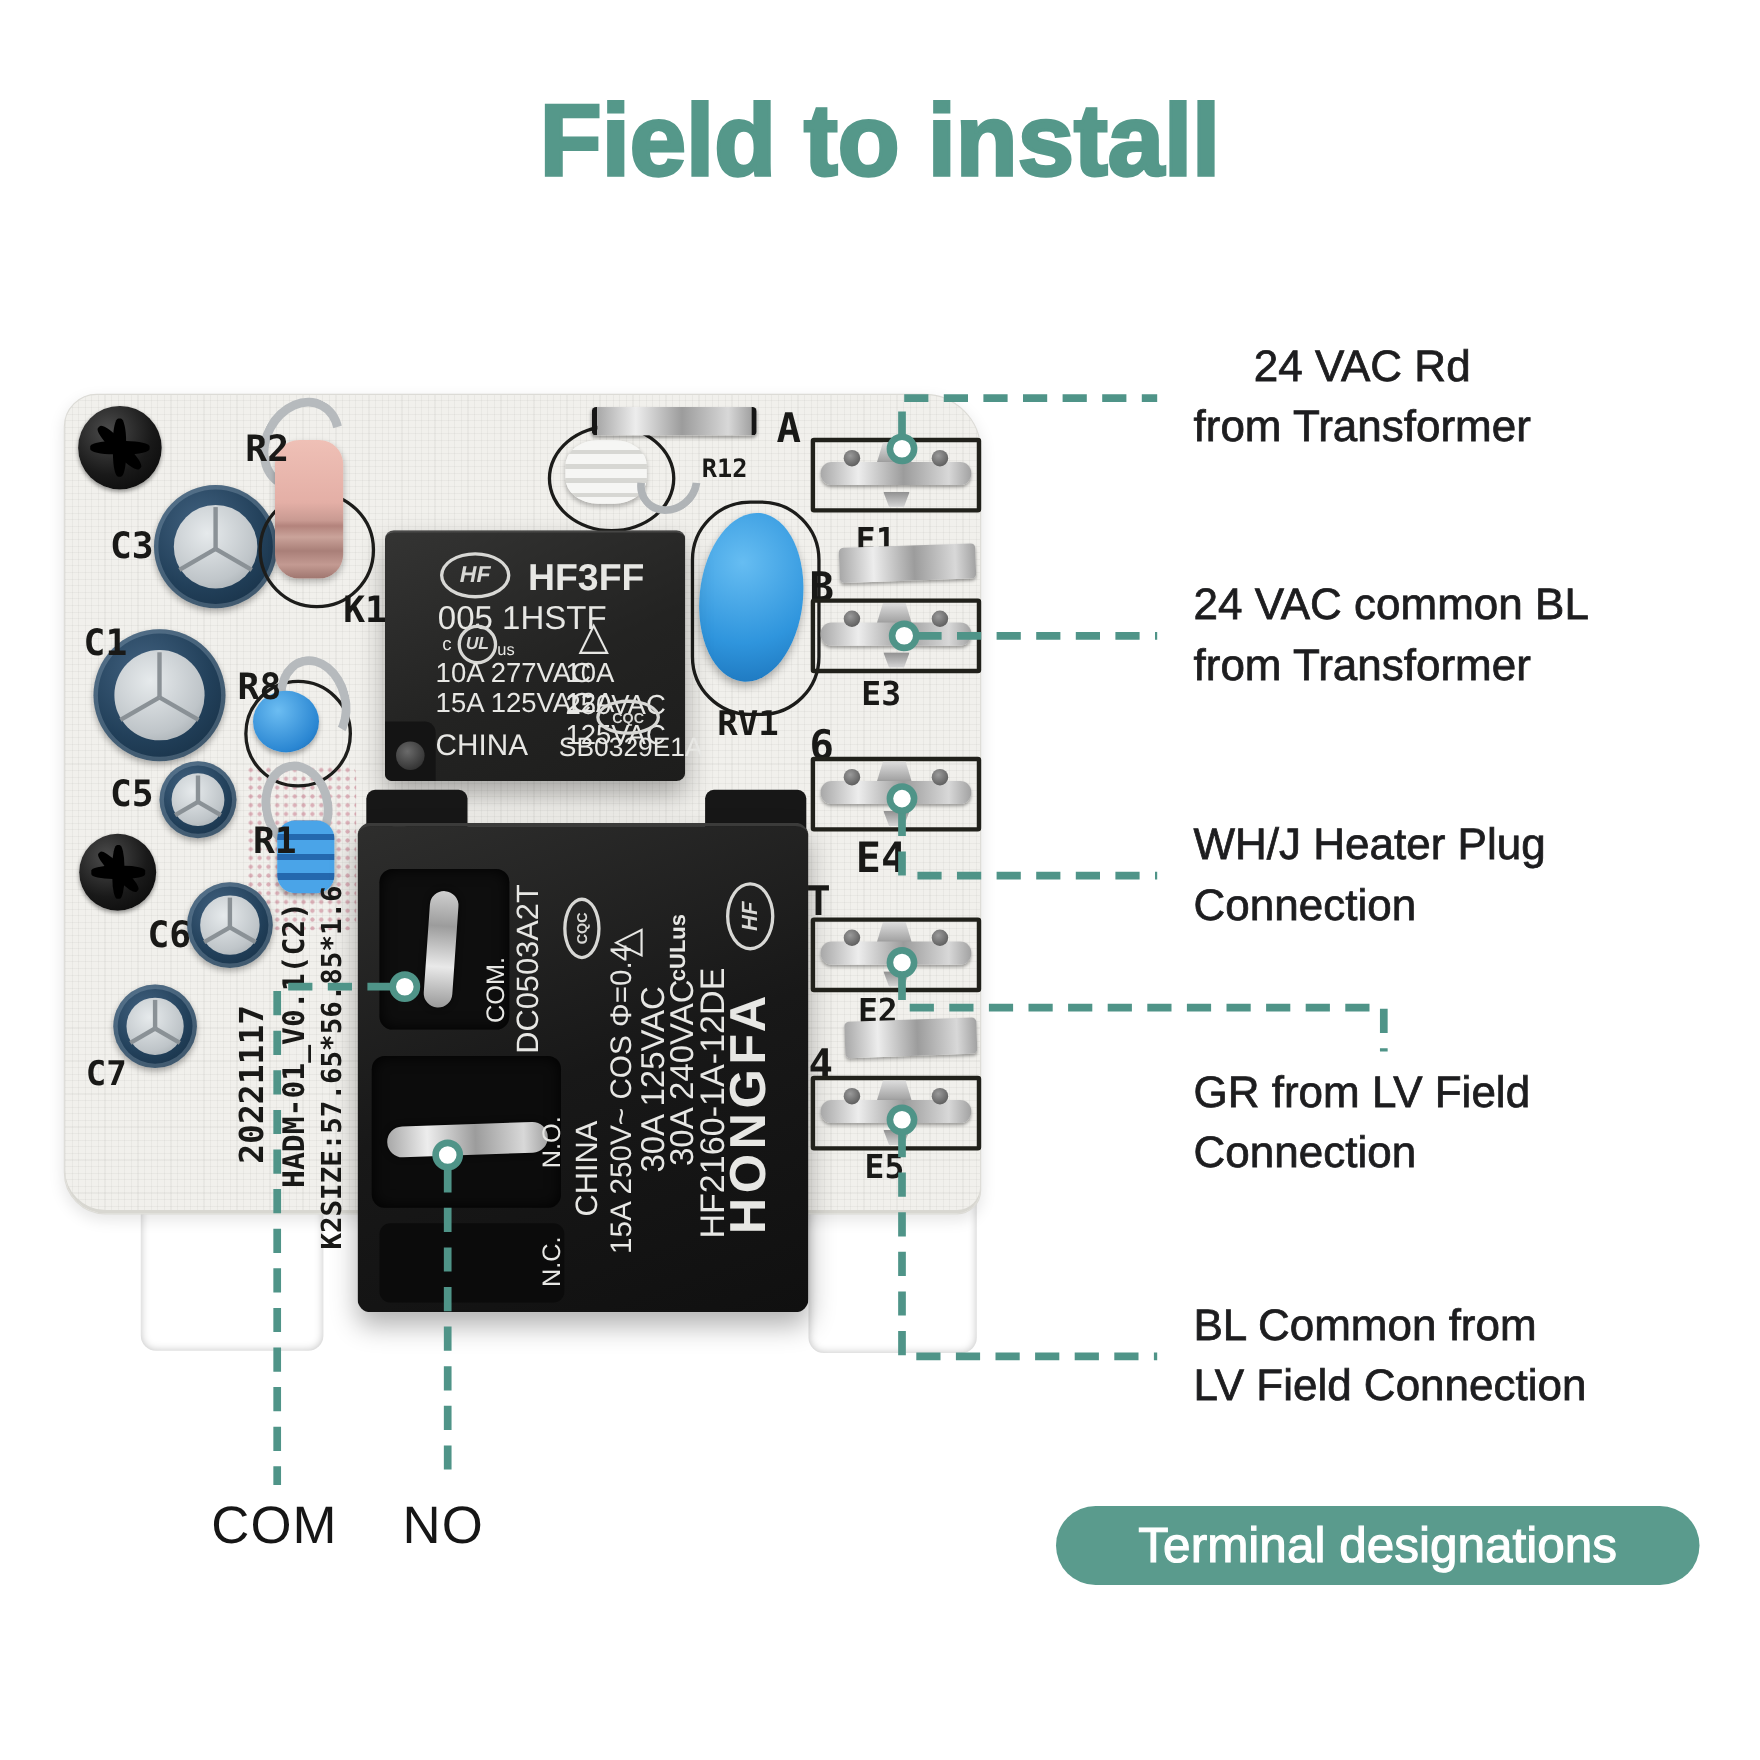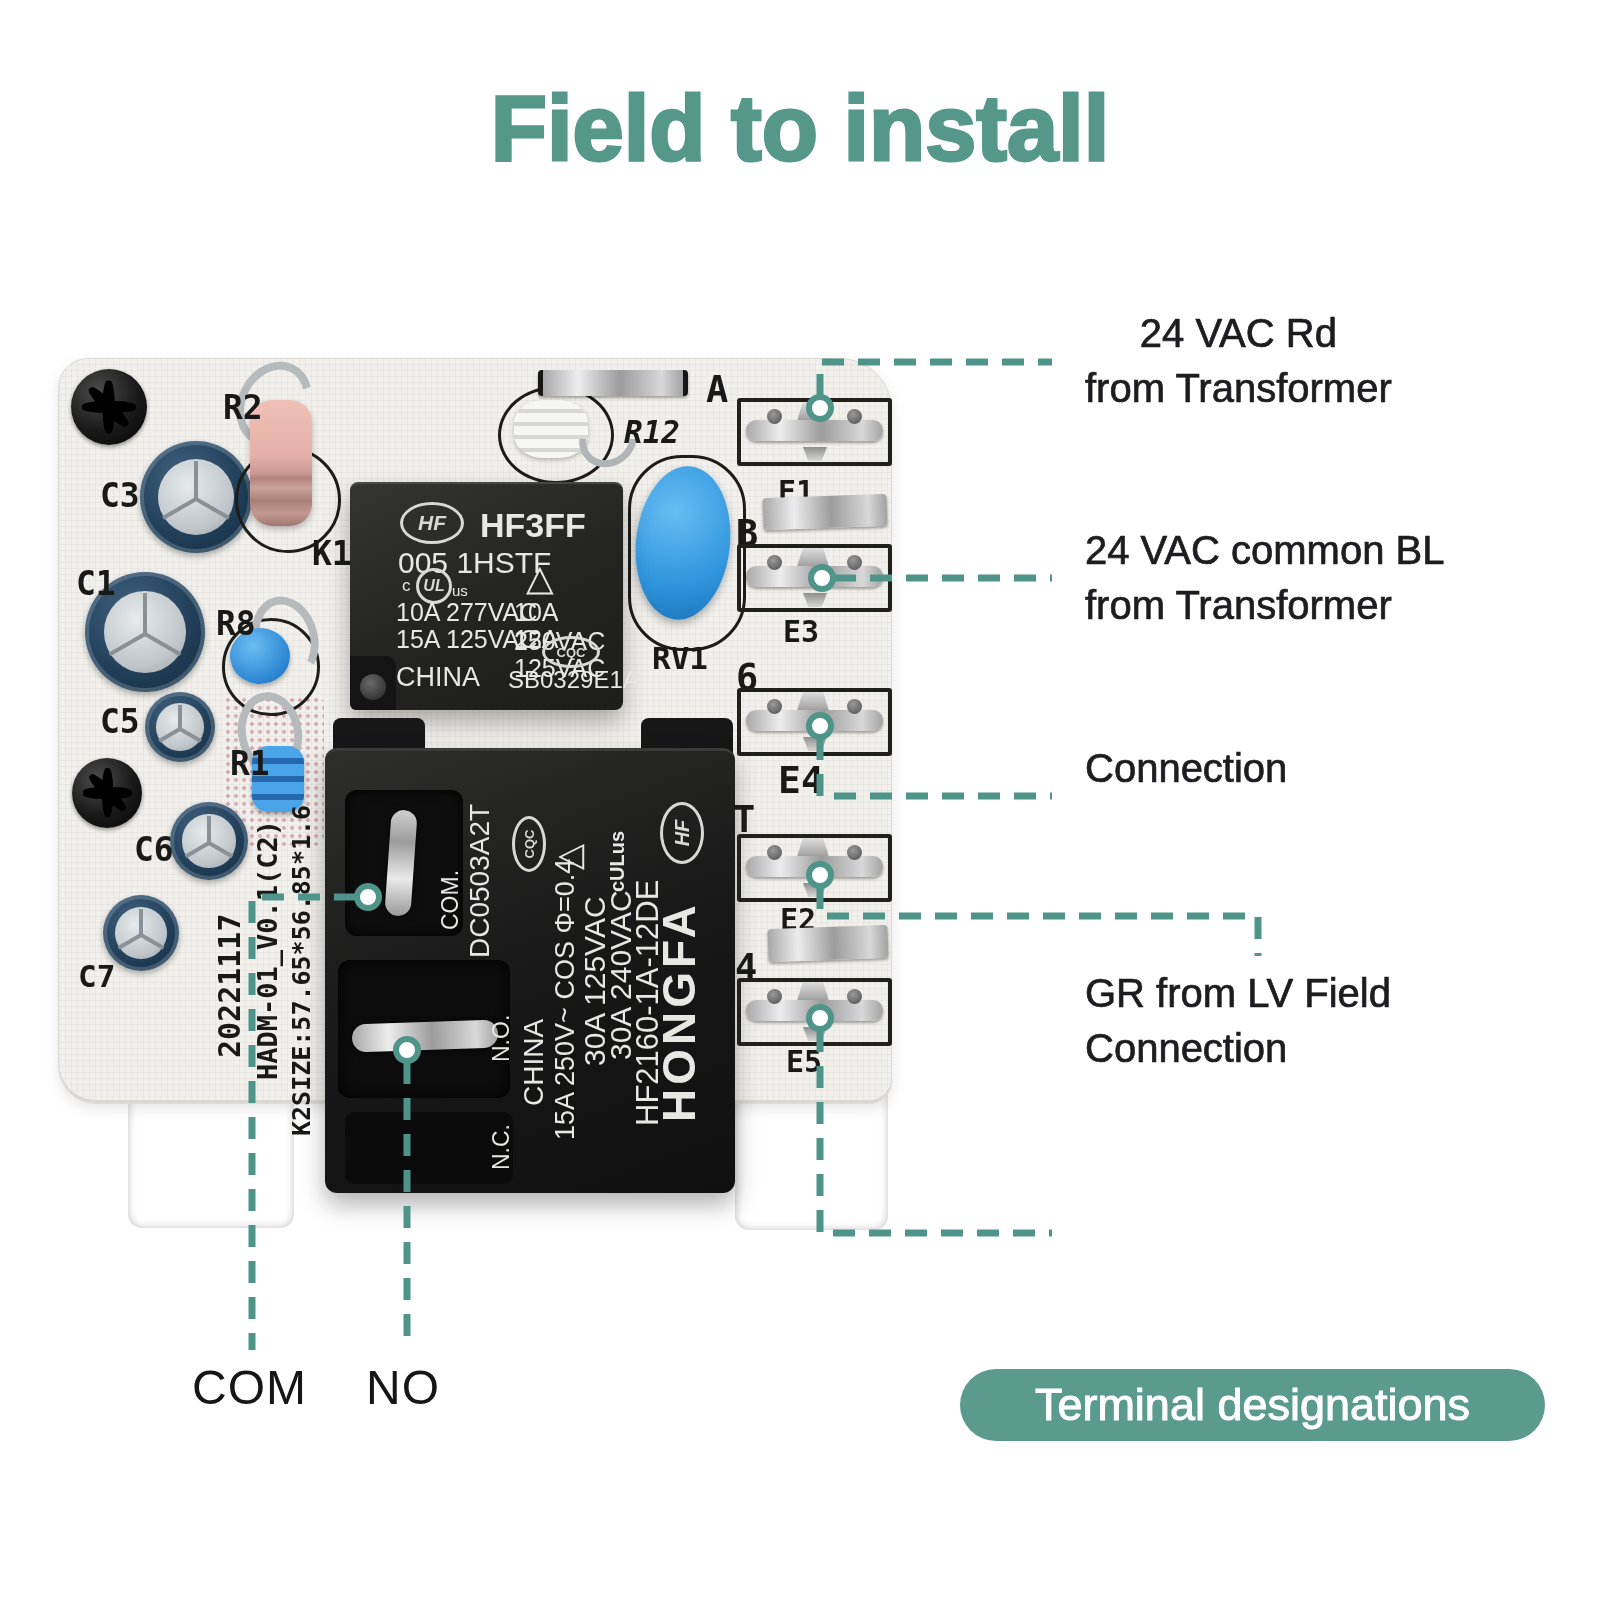--- a/index.html
+++ b/index.html
@@ -157,21 +157,21 @@
 
   <span class="abs silk" style="left:100px;top:476px;font-size:33px;">C3</span>
   <span class="abs silk" style="left:76px;top:564px;font-size:33px;">C1</span>
   <span class="abs silk" style="left:100px;top:702px;font-size:33px;">C5</span>
   <span class="abs silk" style="left:134px;top:830px;font-size:33px;">C6</span>
   <span class="abs silk" style="left:78px;top:958px;font-size:31px;">C7</span>
   <span class="abs silk" style="left:223px;top:388px;font-size:33px;">R2</span>
   <span class="abs silk" style="left:312px;top:534px;font-size:33px;">K1</span>
   <span class="abs silk" style="left:216px;top:604px;font-size:33px;">R8</span>
   <span class="abs silk" style="left:230px;top:744px;font-size:33px;">R1</span>
-  <span class="abs silk" style="left:624px;top:414px;font-size:31px;font-style:italic;">R12</span>
+  <span class="abs silk" style="left:638px;top:414px;font-size:23px;">R12</span>
   <span class="abs silk" style="left:652px;top:640px;font-size:31px;">RV1</span>
 
   <span class="vt silk" style="left:212px;top:1058px;font-size:30px;">20221117</span>
   <span class="vt silk" style="left:252px;top:1080px;font-size:27px;">HADM-01_V0.1(C2)</span>
   <span class="vt silk" style="left:287px;top:1136px;font-size:25px;">K2SIZE:57.65*56.85*1.6</span>
 
   <div class="abs relay" style="left:350px;top:482px;width:273px;height:226px;border-radius:8px;
        background:linear-gradient(155deg,#343433,#232322 55%,#1d1d1c);border-top:2px solid rgba(255,255,255,.18);">
     <span class="rtxt omark" style="left:50px;top:18px;width:58px;height:36px;font-size:21px;font-style:italic;">HF</span>
     <span class="rtxt" style="left:130px;top:22px;font-size:34px;font-weight:bold;">HF3FF</span>
@@ -304,25 +304,30 @@
 
   <div class="abs lbl" style="left:1085px;top:306px;text-align:center;">
     <div>24 VAC Rd</div>
     <div>from Transformer</div>
   </div>
   <div class="abs lbl" style="left:1085px;top:523px;">
     <div>24 VAC common BL</div>
     <div>from Transformer</div>
   </div>
   <div class="abs lbl" style="left:1085px;top:741px;">
+    <div>WH/J Heater Plug</div>
     <div>Connection</div>
   </div>
   <div class="abs lbl" style="left:1085px;top:966px;">
     <div>GR from LV Field</div>
     <div>Connection</div>
   </div>
+  <div class="abs lbl" style="left:1085px;top:1178px;">
+    <div>BL Common from</div>
+    <div>LV Field Connection</div>
+  </div>
 
   <span class="abs bigmark" style="left:192px;top:1360px;">COM</span>
   <span class="abs bigmark" style="left:366px;top:1360px;">NO</span>
 
   <div class="abs pill" style="background:#5A9B8D;">Terminal designations</div>
 
 </div>
 
 </body></html>

